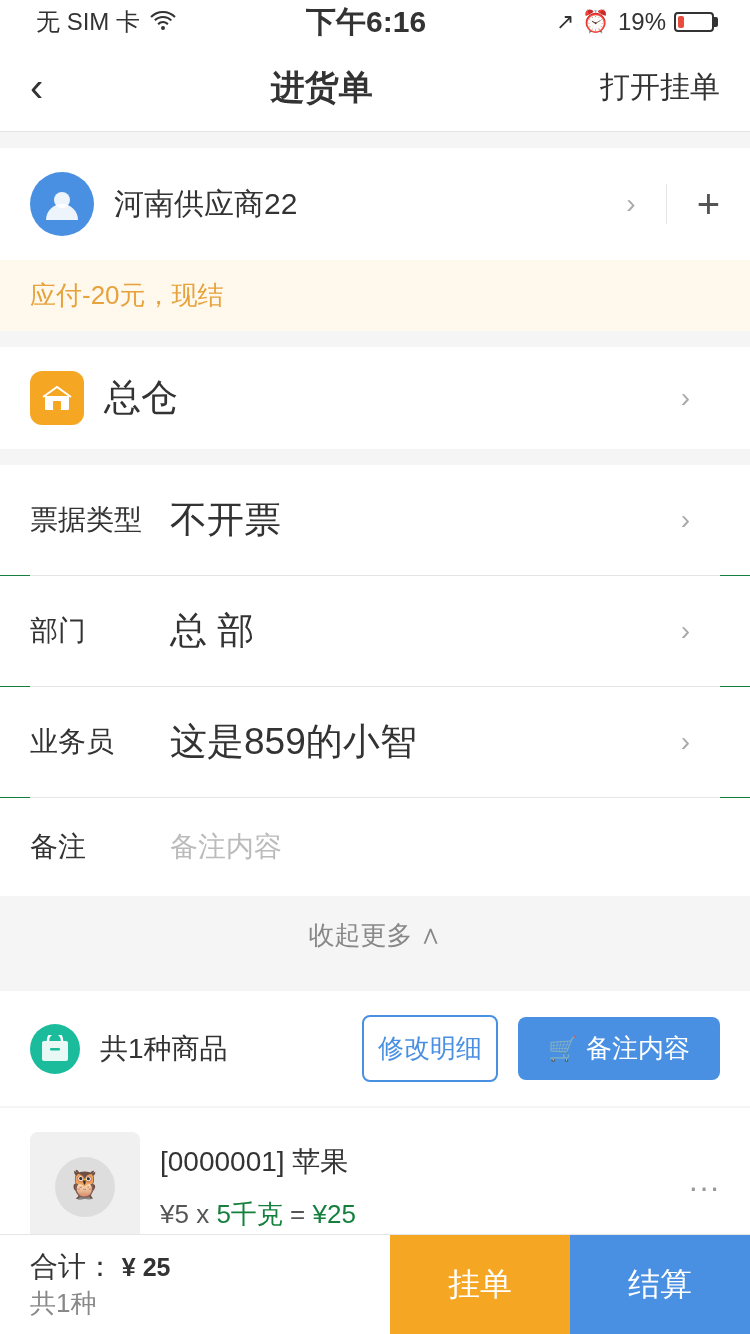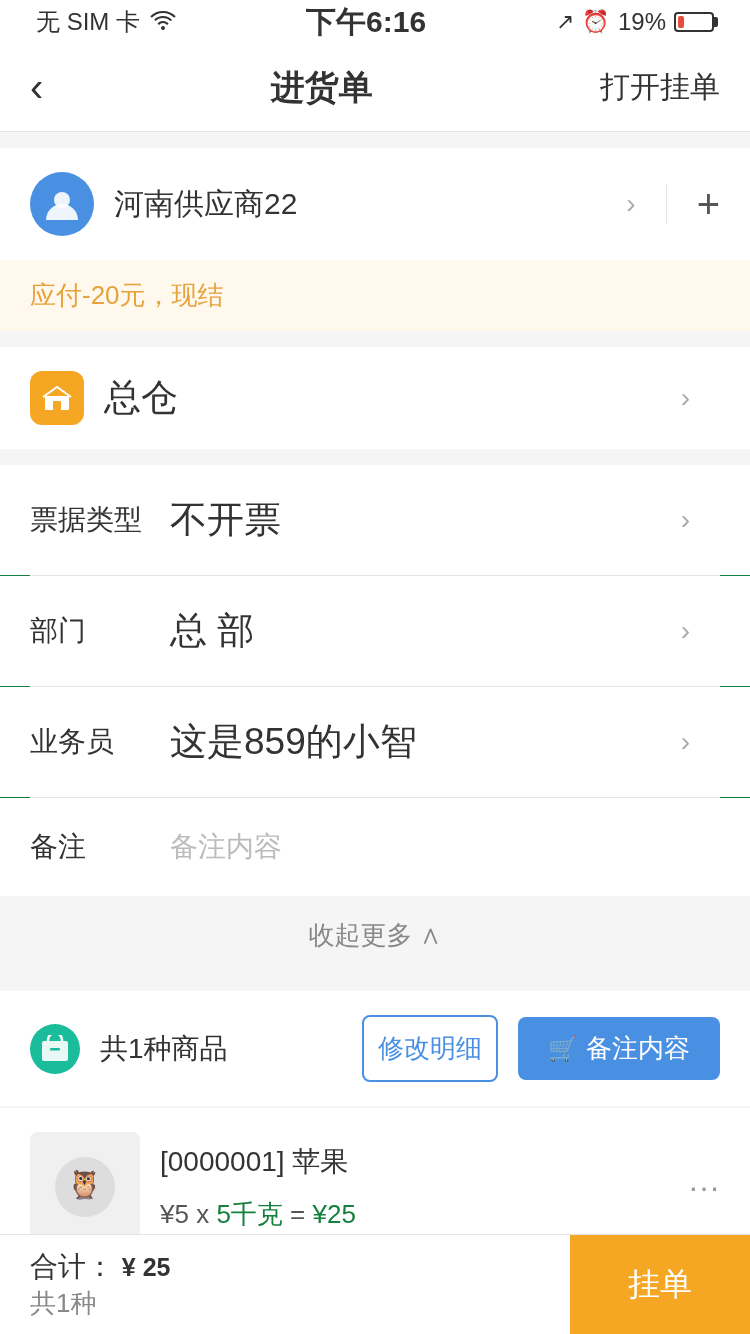--- a/index.html
+++ b/index.html
@@ -368,13 +368,14 @@
 
 <div class="bottom-bar">
   <div class="bottom-total">
     <div>
       <span>合计：</span>
       <span class="total-amount">¥ 25</span>
     </div>
     <div class="total-unit">共1种</div>
   </div>
   <button class="btn-hang">挂单</button>
+  <button class="btn-settle">结算</button>
 </div>
 
 </body></html>

